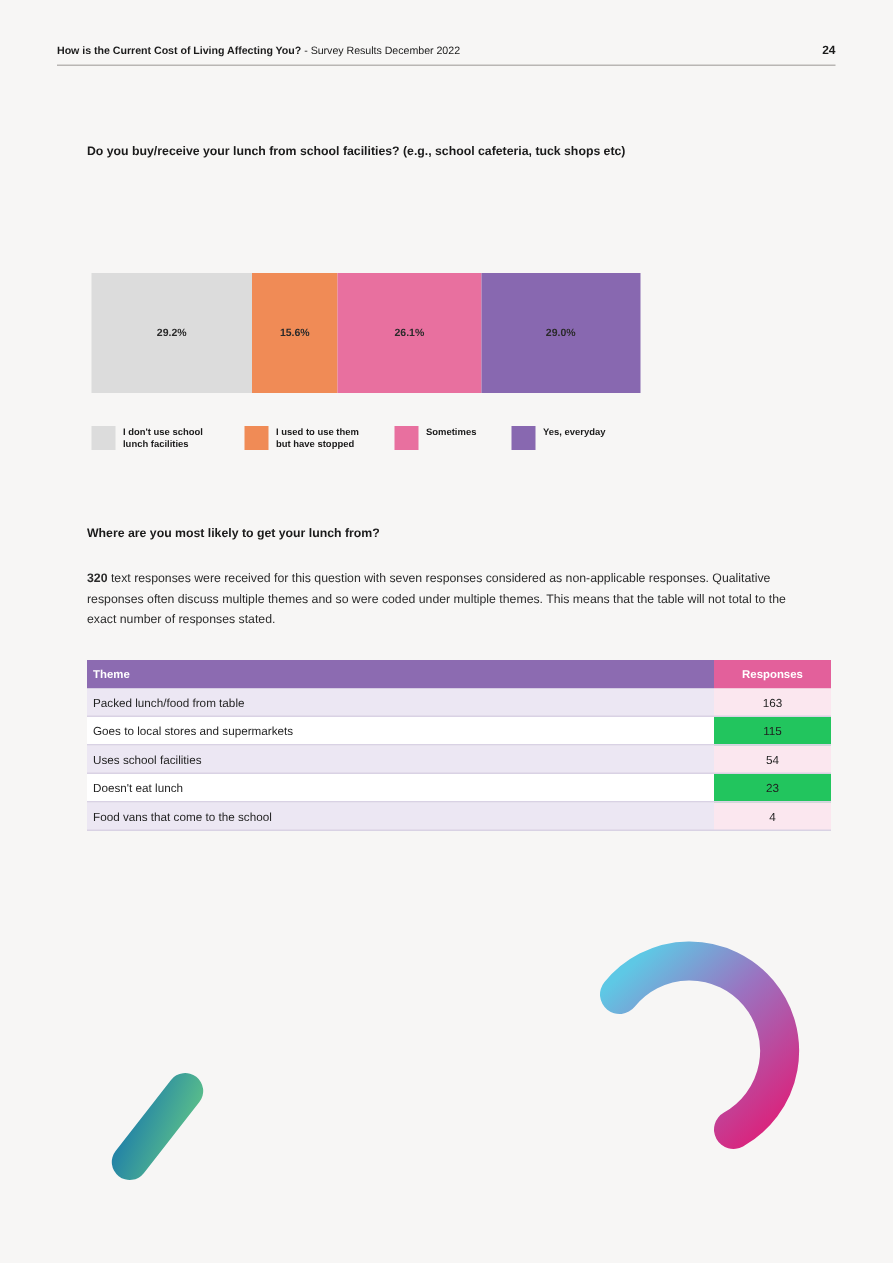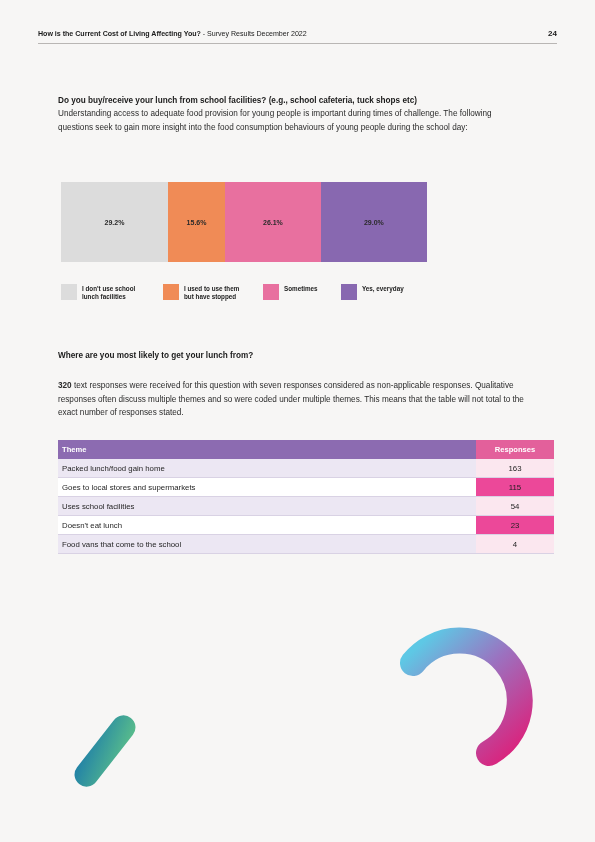--- a/index.html
+++ b/index.html
@@ -196,21 +196,21 @@
   .td-resp {
     font-size: 7.8px;
     color: #1f1f1f;
     text-align: center;
     padding: 6px 0;
     height: 10px;
   }
   tr.odd .td-theme { background: #ece7f3; }
   tr.odd .td-resp  { background: #fbe7ef; }
   tr.even .td-theme { background: #ffffff; }
-  tr.even .td-resp  { background: #ec4899; text-align: center; }
+  tr.even .td-resp  { background: #22c55e; text-align: center; }
   tr.row .td-theme, tr.row .td-resp {
     border-bottom: 0.6px solid #d9d2e4;
   }
 
   
   .arc {
     position: absolute;
     left: 381px;
     top: 586px;
     width: 156px;
@@ -229,21 +229,20 @@
 
 <div class="page">
 
   <div class="header">
     <div class="header-title"><span>How is the Current Cost of Living Affecting You?</span><span class="sub"> - Survey Results December 2022</span></div>
     <div class="header-page">24</div>
   </div>
   <div class="header-rule"></div>
 
   <div class="q1-title">Do you buy/receive your lunch from school facilities? (e.g., school cafeteria, tuck shops etc)</div>
-  <div class="q1-body">Understanding access to adequate food provision for young people is important during times of challenge. The following questions seek to gain more insight into the food consumption behaviours of young people during the school day:</div>
 
   <div class="bar">
     <div class="bar-seg" id="seg0" style="flex: 0 0 29.2292%; background: rgb(220, 220, 220);">29.2%</div>
     <div class="bar-seg" id="seg1" style="flex: 0 0 15.6156%; background: rgb(240, 139, 86);">15.6%</div>
     <div class="bar-seg" id="seg2" style="flex: 0 0 26.1261%; background: rgb(232, 112, 159);">26.1%</div>
     <div class="bar-seg" id="seg3" style="flex: 0 0 29.029%; background: rgb(136, 104, 176);">29.0%</div>
   </div>
 
   <div class="legend">
     <div class="legend-item li0">
@@ -271,21 +270,21 @@
 
   <table class="table">
     <thead>
       <tr>
         <th class="th-theme" style="background: rgb(140, 107, 177);">Theme</th>
         <th class="th-resp" style="background: rgb(227, 96, 155);">Responses</th>
       </tr>
     </thead>
     <tbody>
       <tr class="row odd">
-        <td class="td-theme">Packed lunch/food gain home</td>
+        <td class="td-theme">Packed lunch/food from table</td>
         <td class="td-resp">163</td>
       </tr>
       <tr class="row even">
         <td class="td-theme">Goes to local stores and supermarkets</td>
         <td class="td-resp">115</td>
       </tr>
       <tr class="row odd">
         <td class="td-theme">Uses school facilities</td>
         <td class="td-resp">54</td>
       </tr>

